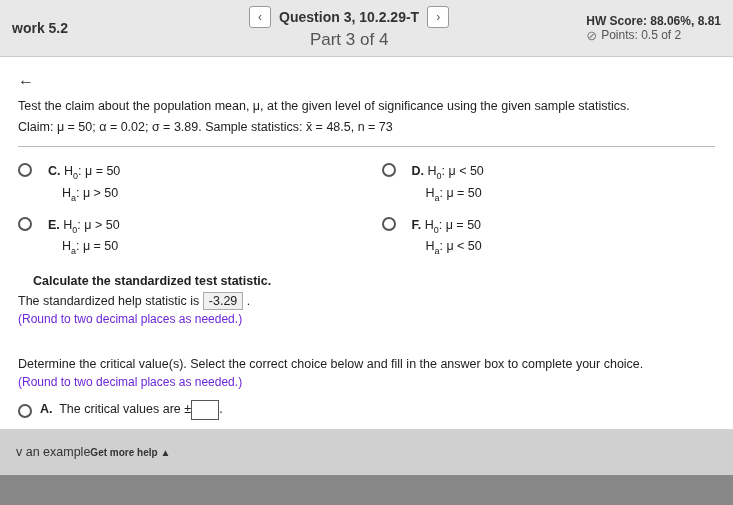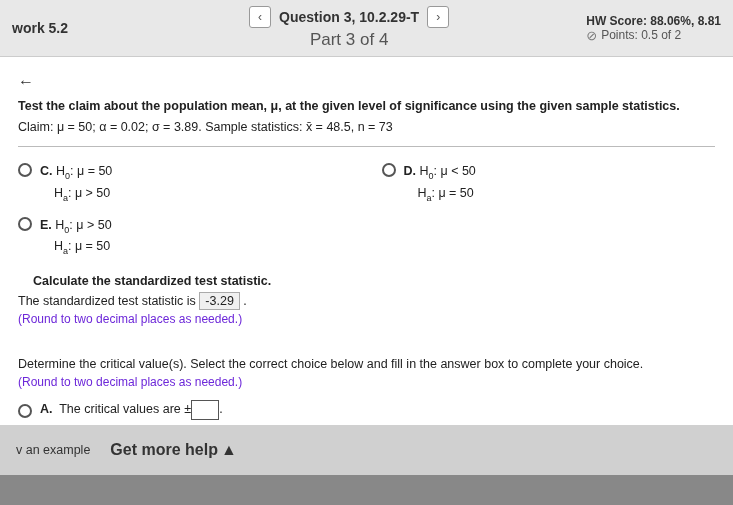--- a/index.html
+++ b/index.html
@@ -104,21 +104,20 @@
       font-size: 16px;
       cursor: pointer;
       color: #333;
     }
 
     .problem-statement {
       font-size: 12.5px;
       color: #222;
       margin-bottom: 4px;
       line-height: 1.5;
-      font-weight: bold;
     }
 
     .claim-line {
       font-size: 12.5px;
       color: #222;
       margin-bottom: 12px;
     }
 
     .divider {
       border: none;
@@ -129,21 +128,21 @@
     .options-grid {
       display: grid;
       grid-template-columns: 1fr 1fr;
       gap: 10px 30px;
       margin-bottom: 16px;
     }
 
     .option-item {
       display: flex;
       align-items: flex-start;
-      gap: 8px;
+      gap: 16px;
     }
 
     .radio-circle {
       width: 14px;
       height: 14px;
       border-radius: 50%;
       border: 2px solid #555;
       margin-top: 2px;
       flex-shrink: 0;
       background: #fff;
@@ -219,33 +218,32 @@
       border: 1px solid #555;
       display: inline-block;
       vertical-align: middle;
     }
 
     .bottom-bar {
       background: #d0d0d0;
       padding: 16px 16px;
       display: flex;
       align-items: center;
-      gap: 20px;
       min-height: 38px;
     }
 
     .view-example-link {
       font-size: 12.5px;
       color: #333;
       cursor: pointer;
       text-decoration: none;
     }
 
     .get-more-help {
-      font-size: 16px;
+      font-size: 10px;
       color: #333;
       cursor: pointer;
       font-weight: bold;
       display: flex;
       align-items: center;
       gap: 3px;
     }
 
     .bottom-bg {
       background: #888;
@@ -307,27 +305,34 @@
     </div>
 
     <div class="option-item">
       <div class="radio-circle"></div>
       <div class="option-text">
         <strong>E.</strong> H<sub>0</sub>: μ &gt; 50<br>
         &nbsp;&nbsp;&nbsp;&nbsp;H<sub>a</sub>: μ = 50
       </div>
     </div>
 
+    <div class="option-item">
+      <div class="radio-circle"></div>
+      <div class="option-text">
+        <strong>F.</strong> H<sub>0</sub>: μ = 50<br>
+        &nbsp;&nbsp;&nbsp;&nbsp;H<sub>a</sub>: μ &lt; 50
+      </div>
+    </div>
 
   </div>
 
   <div class="calc-section">
     <div class="calc-title">Calculate the standardized test statistic.</div>
     <div class="calc-line">
-      <span>The standardized test statistic is</span>
+      <span>The standardized help statistic is</span>
       <span class="stat-value">-3.29</span>
       <span>.</span>
     </div>
     <div class="round-note">(Round to two decimal places as needed.)</div>
   </div>
 
   <div class="determine-section">
     <div class="determine-title">Determine the critical value(s). Select the correct choice below and fill in the answer box to complete your choice.</div>
     <div class="round-note">(Round to two decimal places as needed.)</div>
 

